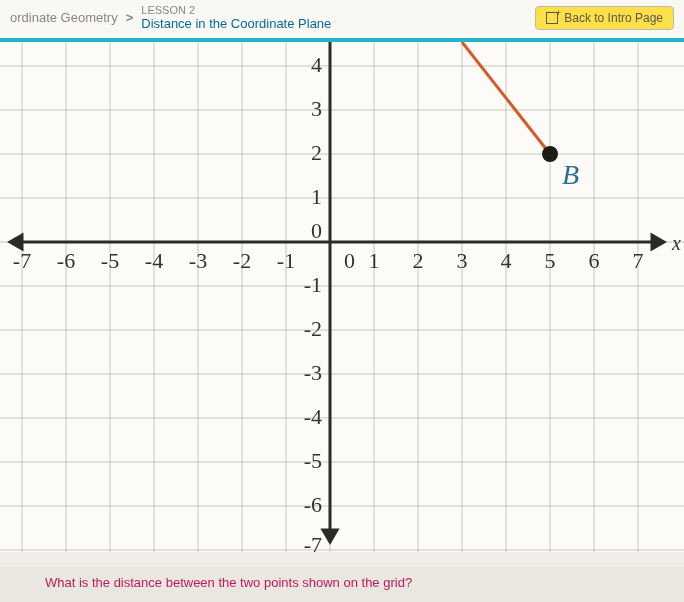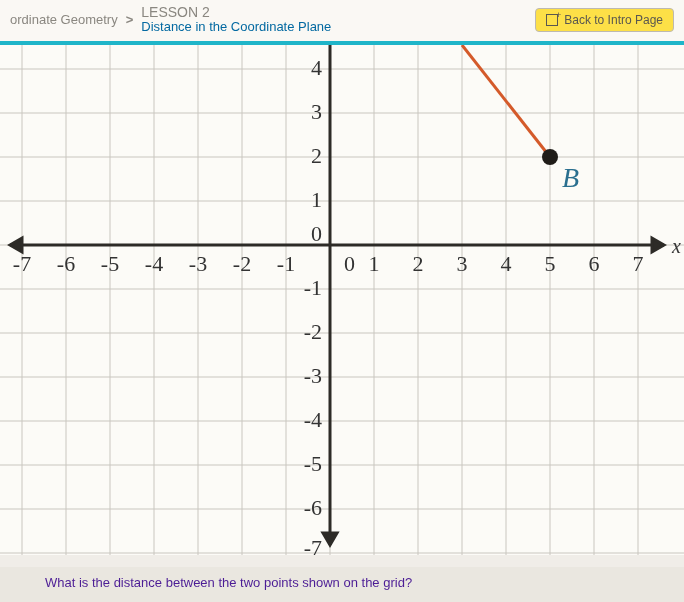--- a/index.html
+++ b/index.html
@@ -28,21 +28,21 @@
       font-size: 13px;
       font-weight: bold;
     }
     .lesson-block {
       display: flex;
       flex-direction: column;
       line-height: 1.15;
     }
     .lesson-overline {
       color: #8a8780;
-      font-size: 14px;
+      font-size: 11px;
     }
     .lesson-title {
       color: #0369a1;
       font-size: 13px;
     }
     .back-button {
       margin-left: auto;
       border: 1px solid #bdb9b0;
       border-radius: 4px;
       padding: 4px 10px;
@@ -94,21 +94,21 @@
       font-size: 28px;
       fill: #2a6f8f;
     }
     .question-bar {
       position: absolute;
       bottom: 0;
       left: 0;
       right: 0;
       padding: 8px 25px 12px 45px;
       font-size: 13px;
-      color: #4c1d95;
+      color: #be185d;
       background: #eae7e0;
     }
   </style>
 </head>
 <body>
 
 <div class="header">
   <span class="breadcrumb-part">ordinate Geometry</span>
   <span class="chevron">&gt;</span>
   <div class="lesson-block">

